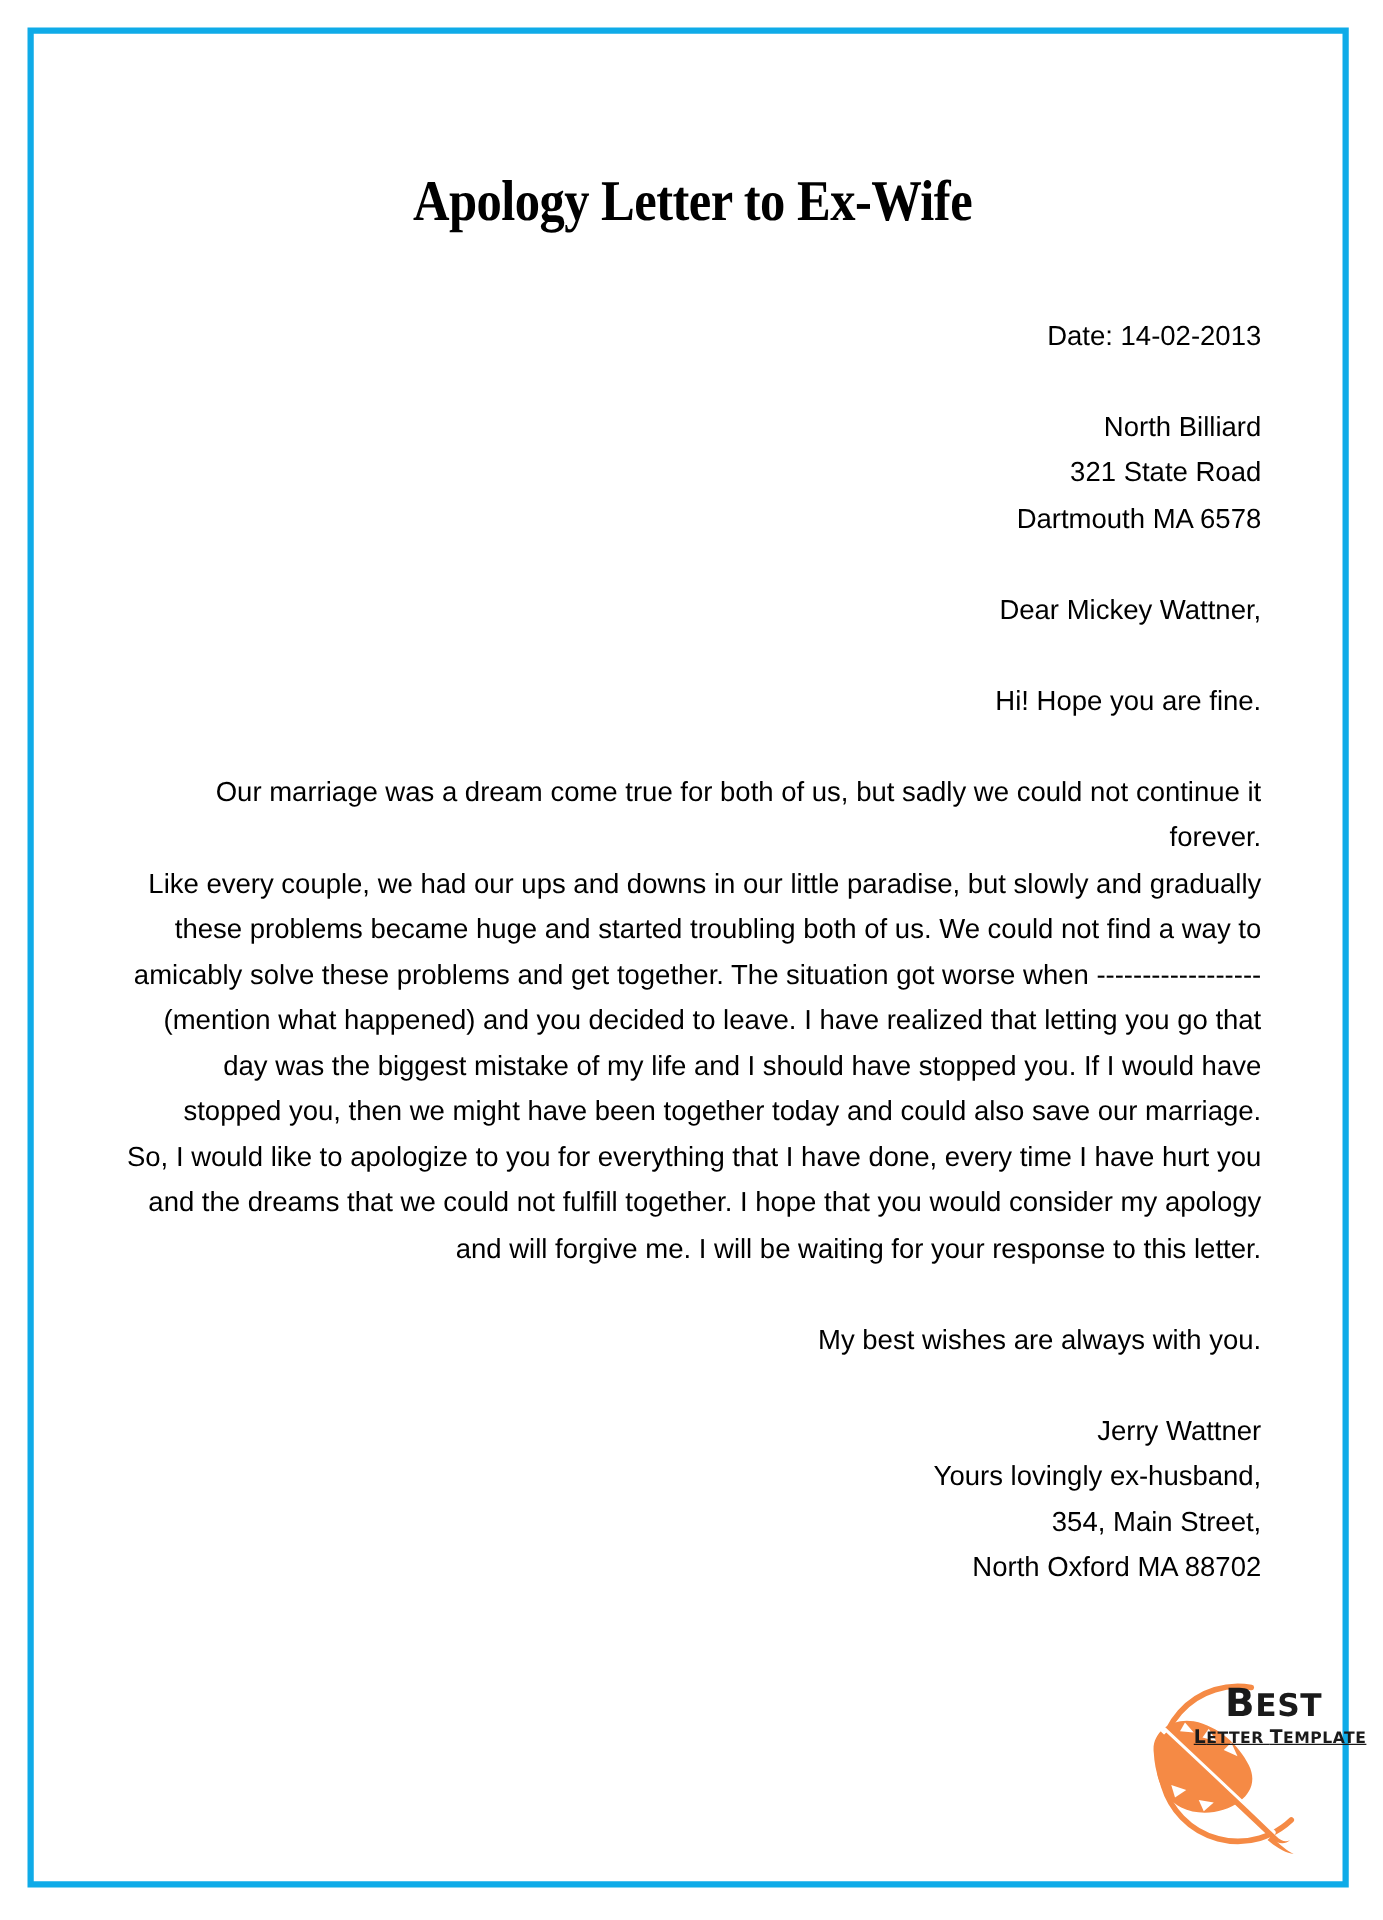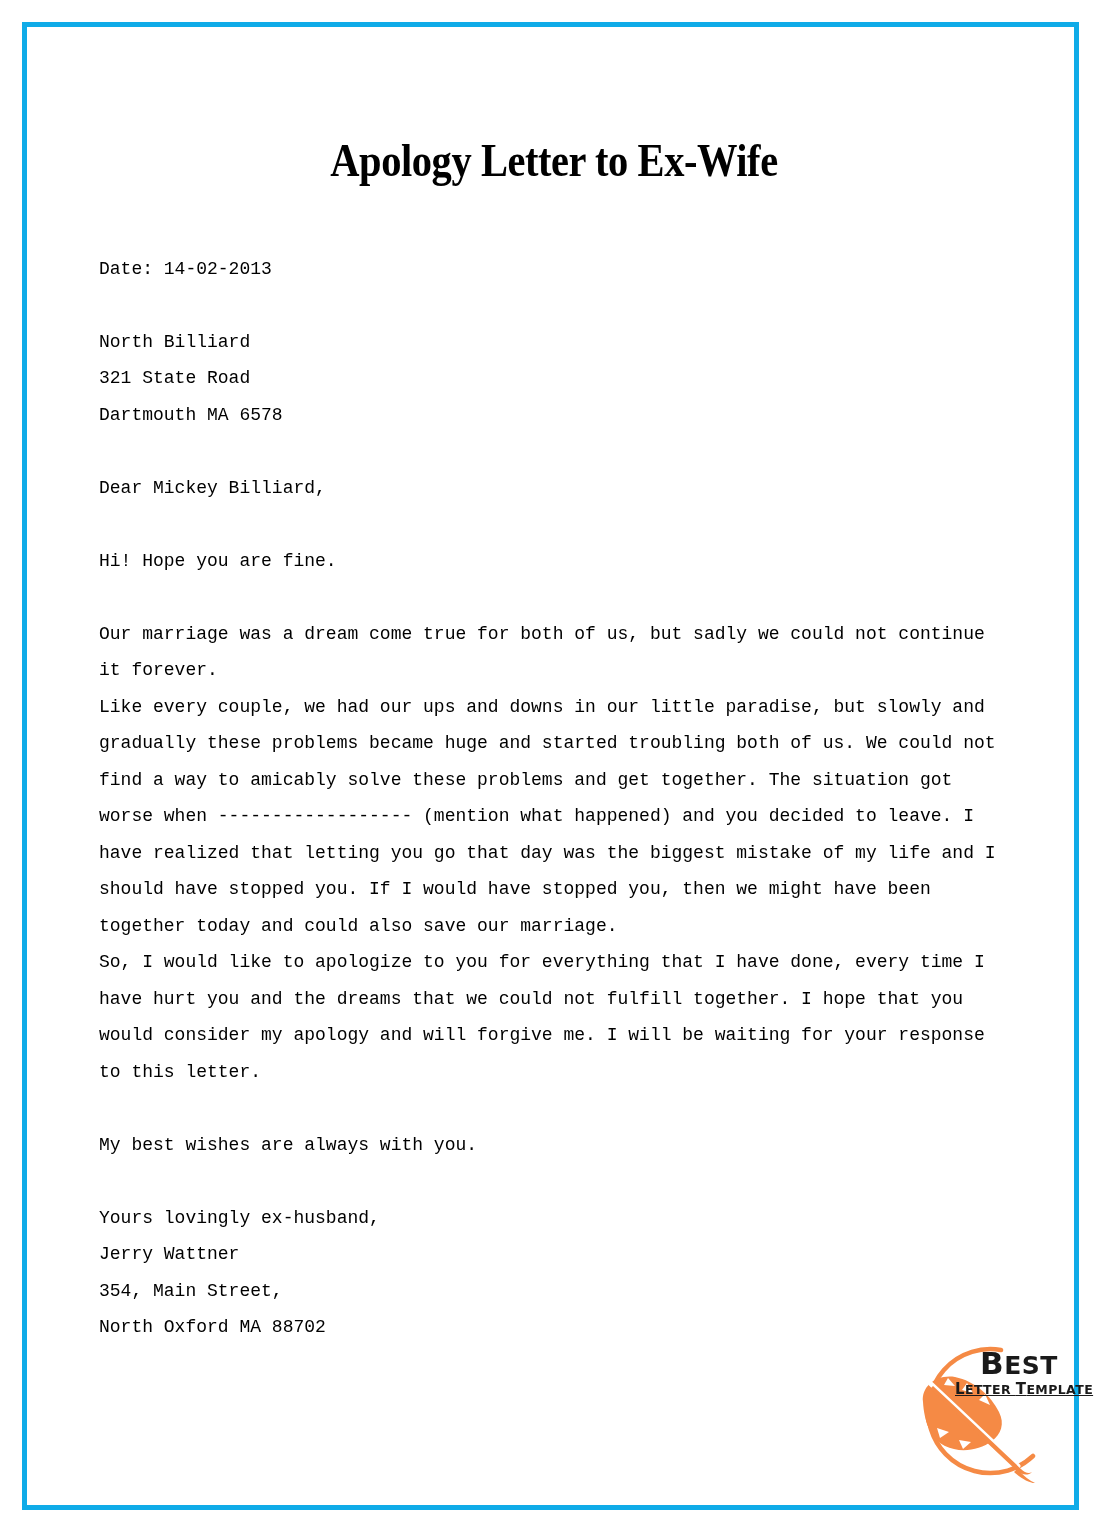--- a/index.html
+++ b/index.html
@@ -55,27 +55,27 @@
     padding: 0;
     transform: scaleX(0.88);
     transform-origin: center center;
     white-space: nowrap;
   }
 
   .spacer-after-title { height: 64px; }
 
   .body-line,
   .body-para {
-    font-size: 18px;
+    font-size: 22px;
     line-height: 36.5px;
     color: #000000;
     margin: 0;
     padding: 0;
-    text-align: left;
-    font-family: Liberation Mono, monospace;
+    text-align: right;
+    font-family: Liberation Sans, sans-serif;
   }
 
   .blank-line { height: 36.5px; }
 
   .block { margin: 0; padding: 0; }
 
   
   #logo {
     position: absolute;
     left: 893px;
@@ -131,43 +131,43 @@
     <div class="blank-line"></div>
 
     <div class="block">
       <div class="body-line">North Billiard</div>
       <div class="body-line">321 State Road</div>
       <div class="body-line">Dartmouth MA 6578</div>
     </div>
 
     <div class="blank-line"></div>
 
-    <div class="body-line">Dear Mickey Billiard,</div>
+    <div class="body-line">Dear Mickey Wattner,</div>
 
     <div class="blank-line"></div>
 
     <div class="body-line">Hi! Hope you are fine.</div>
 
     <div class="blank-line"></div>
 
     <p class="body-para">Our marriage was a dream come true for both of us, but sadly we could not continue it forever.</p>
 
     <p class="body-para">Like every couple, we had our ups and downs in our little paradise, but slowly and gradually these problems became huge and started troubling both of us. We could not find a way to amicably solve these problems and get together. The situation got worse when ------------------ (mention what happened) and you decided to leave. I have realized that letting you go that day was the biggest mistake of my life and I should have stopped you. If I would have stopped you, then we might have been together today and could also save our marriage.</p>
 
     <p class="body-para">So, I would like to apologize to you for everything that I have done, every time I have hurt you and the dreams that we could not fulfill together. I hope that you would consider my apology and will forgive me. I will be waiting for your response to this letter.</p>
 
     <div class="blank-line"></div>
 
     <div class="body-line">My best wishes are always with you.</div>
 
     <div class="blank-line"></div>
 
     <div class="block">
+      <div class="body-line">Jerry Wattner</div>
       <div class="body-line">Yours lovingly ex-husband,</div>
-      <div class="body-line">Jerry Wattner</div>
       <div class="body-line">354, Main Street,</div>
       <div class="body-line">North Oxford MA 88702</div>
     </div>
 
   </div>
 
   <div id="logo">
 
     <svg width="170" height="165" viewBox="0 0 170 165" xmlns="http://www.w3.org/2000/svg">
 

